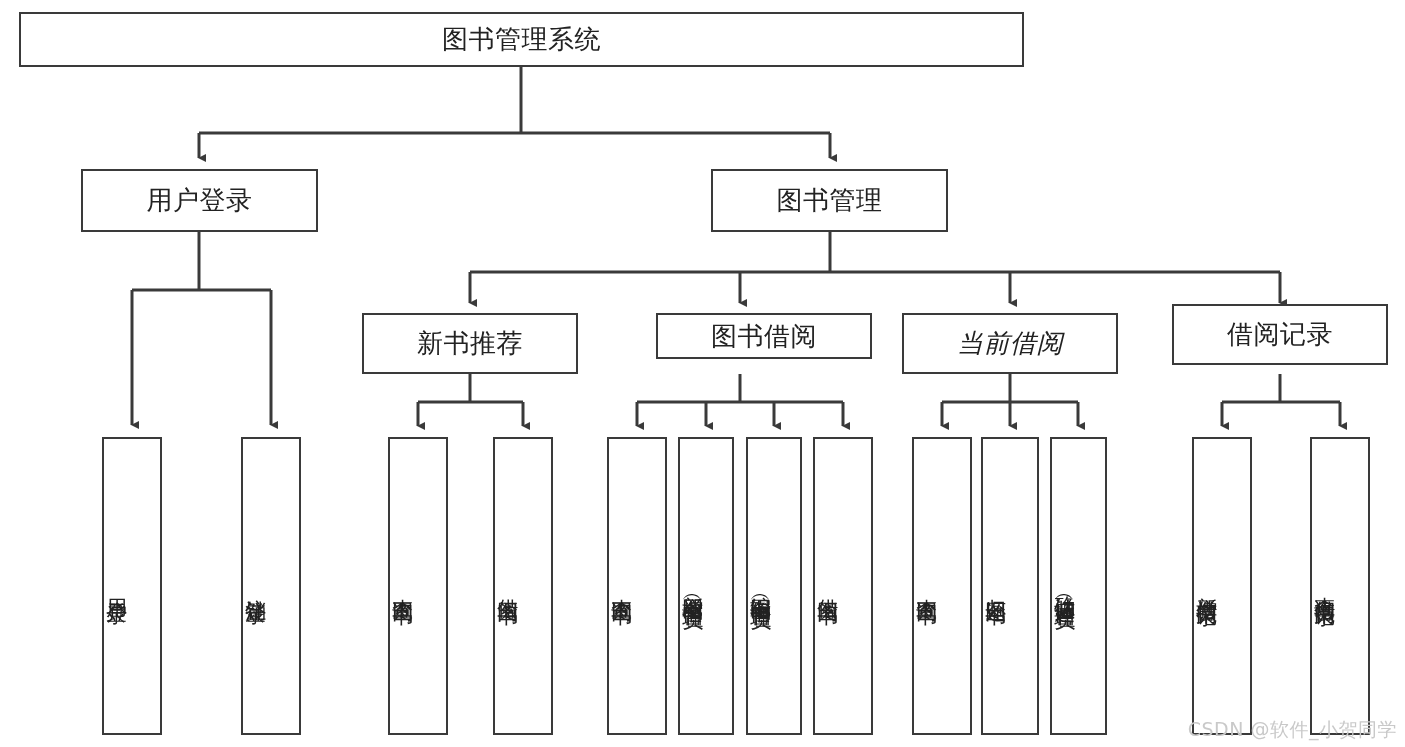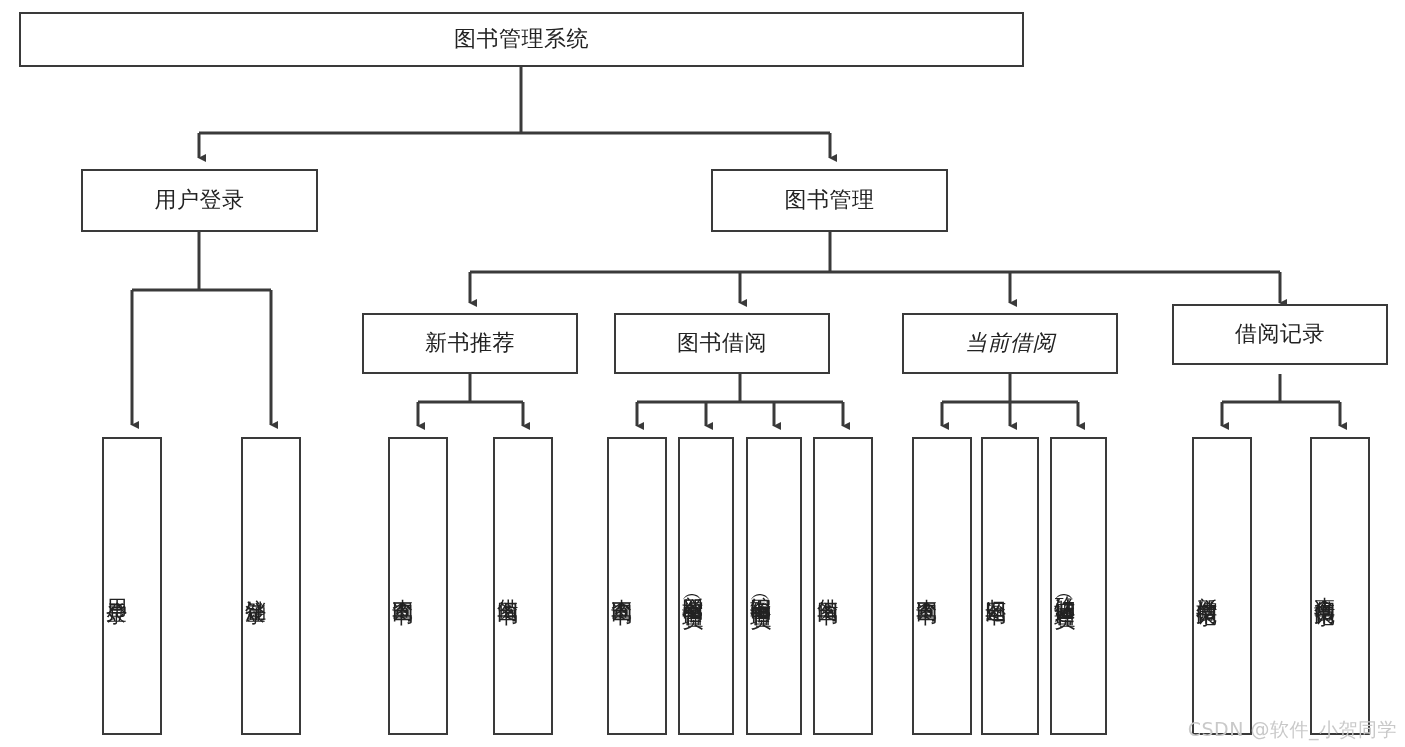--- a/index.html
+++ b/index.html
@@ -31,21 +31,21 @@
     box-sizing: border-box;
     background: #ffffff;
     border: 2.5px solid #3a3a3a;
     display: flex;
     align-items: center;
     justify-content: center;
     color: #222222;
     z-index: 2;
   }
   .node.horiz {
-    font-size: 22px;
+    font-size: 26px;
     line-height: 1.1;
     letter-spacing: 0.5px;
   }
   .node.horiz .label {
     white-space: nowrap;
   }
   .node.vert {
     align-items: flex-start;
     justify-content: center;
     padding-top: 0;
@@ -144,21 +144,21 @@
   </div>
 
   <div class="node horiz" style="left:362px; top:313px; width:216px; height:61px;">
     <span class="label">新书推荐</span>
   </div>
 
   <div class="node horiz" style="left:711px; top:169px; width:237px; height:63px;">
     <span class="label">图书管理</span>
   </div>
 
-  <div class="node horiz" style="left:614px; top:313px; width:216px; height:61px;">
+  <div class="node horiz" style="left:656px; top:313px; width:216px; height:46px;">
     <span class="label">图书借阅</span>
   </div>
 
   <div class="node horiz" style="left:902px; top:313px; width:216px; height:61px;font-style:italic;">
     <span class="label">当前借阅</span>
   </div>
 
   <div class="node horiz" style="left:1172px; top:304px; width:216px; height:61px;">
     <span class="label">借阅记录</span>
   </div>

